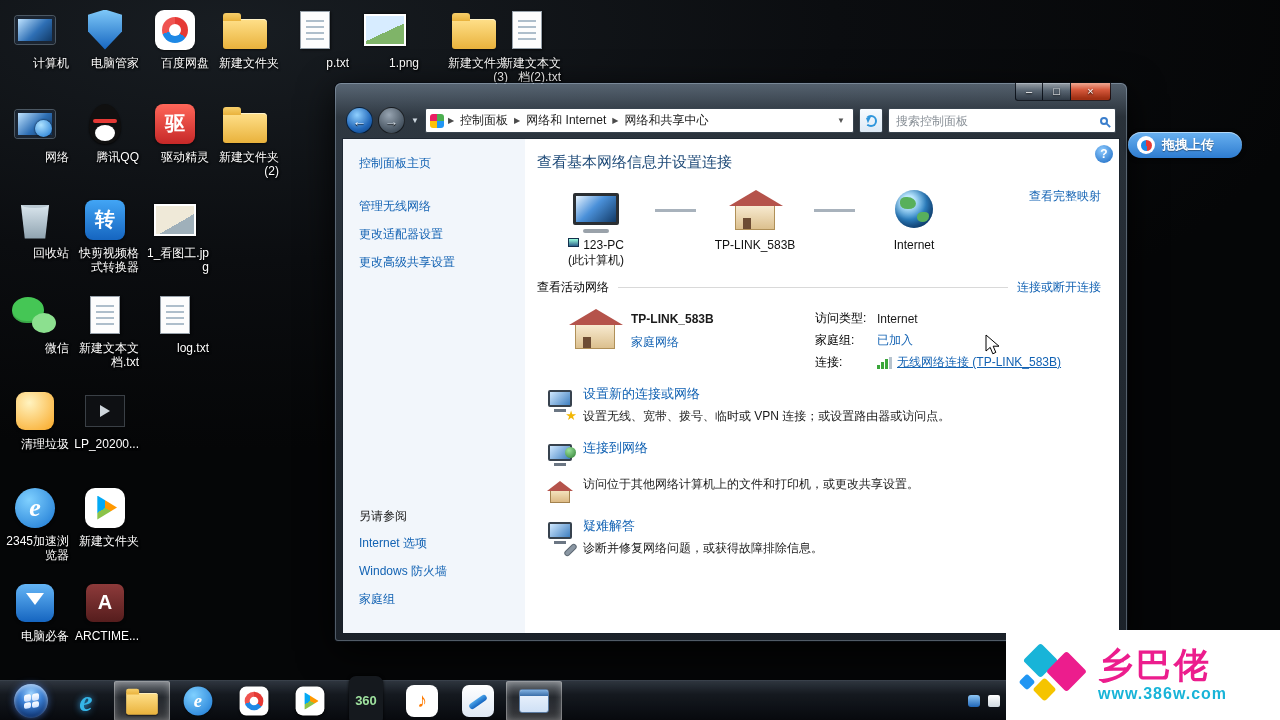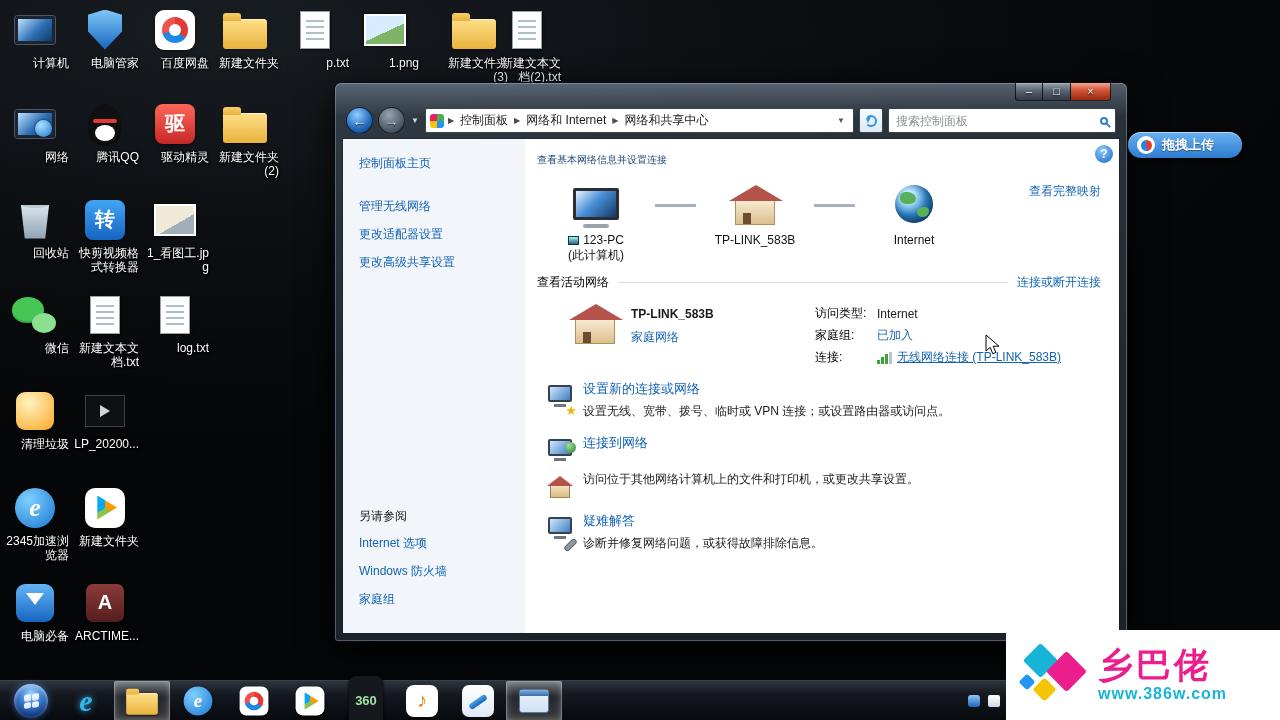--- a/index.html
+++ b/index.html
@@ -85,30 +85,30 @@
 .mag:after{content:"";position:absolute;width:6px;height:2px;background:#3a7ecc;transform:rotate(45deg);right:-5px;bottom:-3px}
 
 .client{position:absolute;left:8px;right:8px;top:56px;bottom:8px;background:#fff;display:flex;overflow:hidden;box-shadow:0 0 0 1px rgba(20,30,40,.55)}
 .sidebar{width:182px;background:#f2f6fb;padding:16px 6px 14px 16px;display:flex;flex-direction:column}
 .sHome{color:#1262b3;margin-bottom:26px;cursor:pointer}
 .sLink{color:#1262b3;margin-bottom:11px;cursor:pointer}
 .sSpacer{flex:1}
 .sHead{color:#1a1a1a;margin-bottom:10px}
 .main{flex:1;padding:8px 18px 0 12px;position:relative;color:#1a1a1a}
 .help{position:absolute;top:6px;right:6px;width:18px;height:18px;border-radius:50%;background:radial-gradient(circle at 40% 30%,#8ecbff,#1565c0);color:#fff;font-weight:bold;font-size:12px;display:flex;align-items:center;justify-content:center;cursor:pointer}
-.mtitle{color:#1e4a78;font-size:10px;font-weight:normal;margin:6px 0 12px}
+.mtitle{color:#1e4a78;font-size:15px;font-weight:normal;margin:6px 0 12px}
 .lnk{color:#1262b3;cursor:pointer;text-decoration:none}
 .lnk.u{text-decoration:underline}
 
 .maparea{display:flex;align-items:flex-start}
 .netmap{display:flex;width:436px;align-items:flex-start}
 .node{width:118px;text-align:center;flex:none}
 .nodeIcon{height:50px;display:flex;align-items:center;justify-content:center}
 .mline{flex:1;height:3px;background:#a8b2bc;margin-top:25px}
-.nlabel{margin-top:4px;color:#111;display:flex;align-items:center;justify-content:center;gap:4px}
+.nlabel{margin-top:4px;color:#111;display:flex;align-items:flex-start;justify-content:center;gap:4px}
 .nsub{color:#111}
 .tinymon{width:11px;height:9px;background:linear-gradient(#9fd,#2c5f8a);border:1px solid #14304d;display:inline-block}
 .fullmap{margin-left:auto;margin-top:4px}
 .w-monitor{width:46px;height:32px;background:linear-gradient(135deg,#e8f4ff,#4a90d9 45%,#123a66);border:3px solid #2b2f33;border-radius:2px;position:relative}
 .w-monitor:after{content:"";position:absolute;left:50%;bottom:-11px;transform:translateX(-50%);width:26px;height:4px;background:#9aa2aa;border-radius:2px}
 .w-globe{width:38px;height:38px;border-radius:50%;background:radial-gradient(circle at 35% 30%,#bfe9ff 0 16%,#2f86c8 50%,#14578f 85%);position:relative;box-shadow:inset -3px -4px 8px rgba(0,0,30,.4)}
 .w-globe:before{content:"";position:absolute;left:5px;top:7px;width:16px;height:12px;background:#58b05c;border-radius:40% 60% 50% 50%}
 .w-globe:after{content:"";position:absolute;right:4px;bottom:6px;width:12px;height:10px;background:#58b05c;border-radius:50% 40% 60% 50%}
 .w-house{width:40px;height:25px;background:linear-gradient(#f7ead0,#dcc08e);border:1px solid #b09058;position:relative;margin-top:16px}
 .w-house:before{content:"";position:absolute;left:-7px;top:-16px;border-left:27px solid transparent;border-right:27px solid transparent;border-bottom:16px solid #b5534b}

